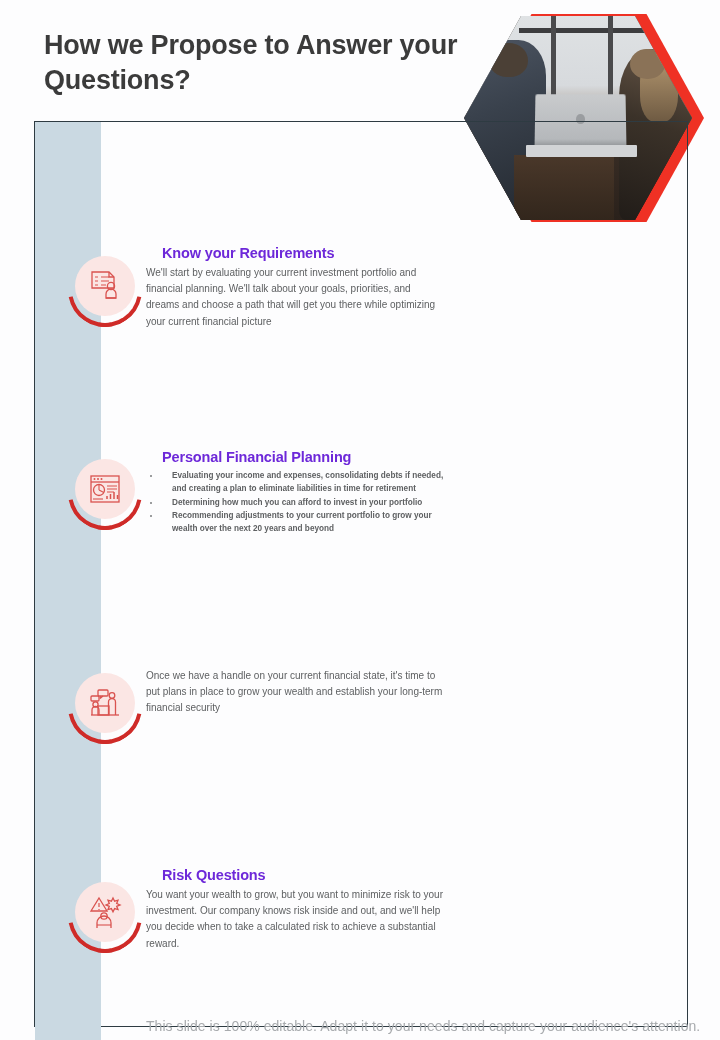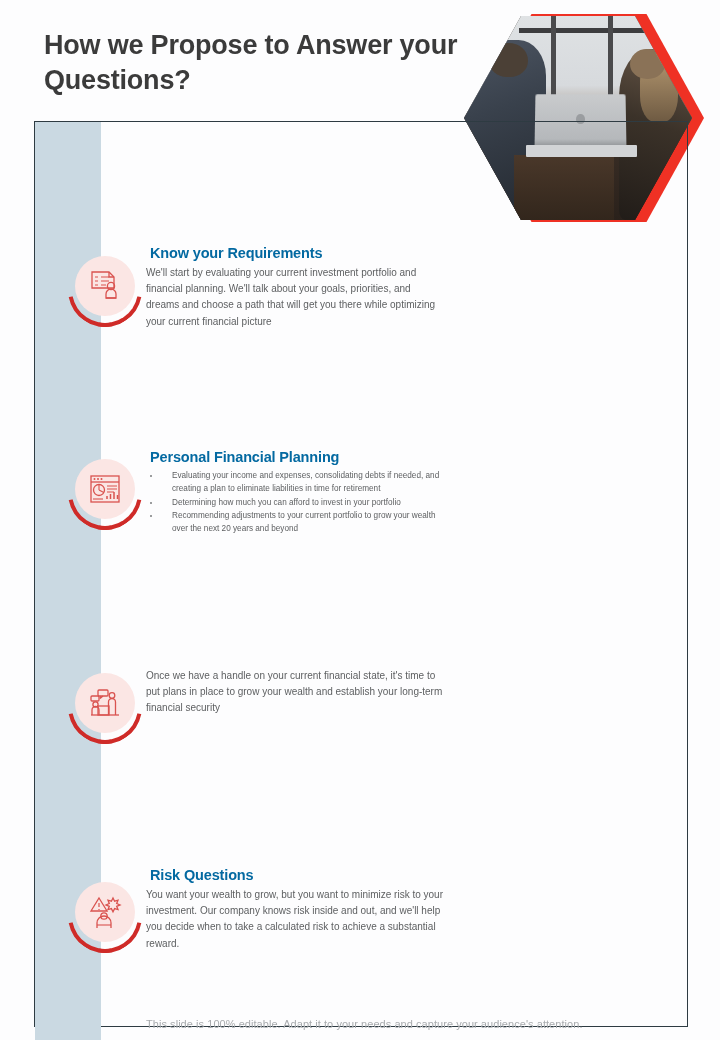--- a/index.html
+++ b/index.html
@@ -207,60 +207,61 @@
   }
 
   .block-text {
     position: absolute;
     left: 146px;
     width: 300px;
   }
   .block-title {
     font-size: 14.5px;
     font-weight: bold;
-    color: #0369a1;
+    color: #6d28d9;
     letter-spacing: -0.15px;
-    margin: 0 0 3px 4px;
+    margin: 0 0 3px 16px;
     line-height: 1.1;
   }
   .block-body {
     font-size: 10px;
     line-height: 1.62;
     color: #5e6062;
     margin: 0;
   }
   ul.block-list {
     margin: 1px 0 0 0;
     padding: 0;
     list-style: none;
   }
   ul.block-list li {
     position: relative;
     padding-left: 26px;
     font-size: 8.2px;
     line-height: 1.62;
     color: #5e6062;
+    font-weight: bold;
   }
   ul.block-list li::before {
     content: "";
     position: absolute;
     left: 4px;
     top: 6px;
     width: 2.2px;
     height: 2.2px;
     background: #7a7c7e;
     border-radius: 50%;
   }
 
   
   .footer-note {
     position: absolute;
     left: 146px;
     top: 1018px;
-    font-size: 11px;
+    font-size: 14px;
     color: #a8abae;
     letter-spacing: 0.05px;
   }
 </style>
 </head>
 <body>
 
 <div class="slide-title">How we Propose to Answer your Questions?</div>
 
 <div class="hex-wrap">

